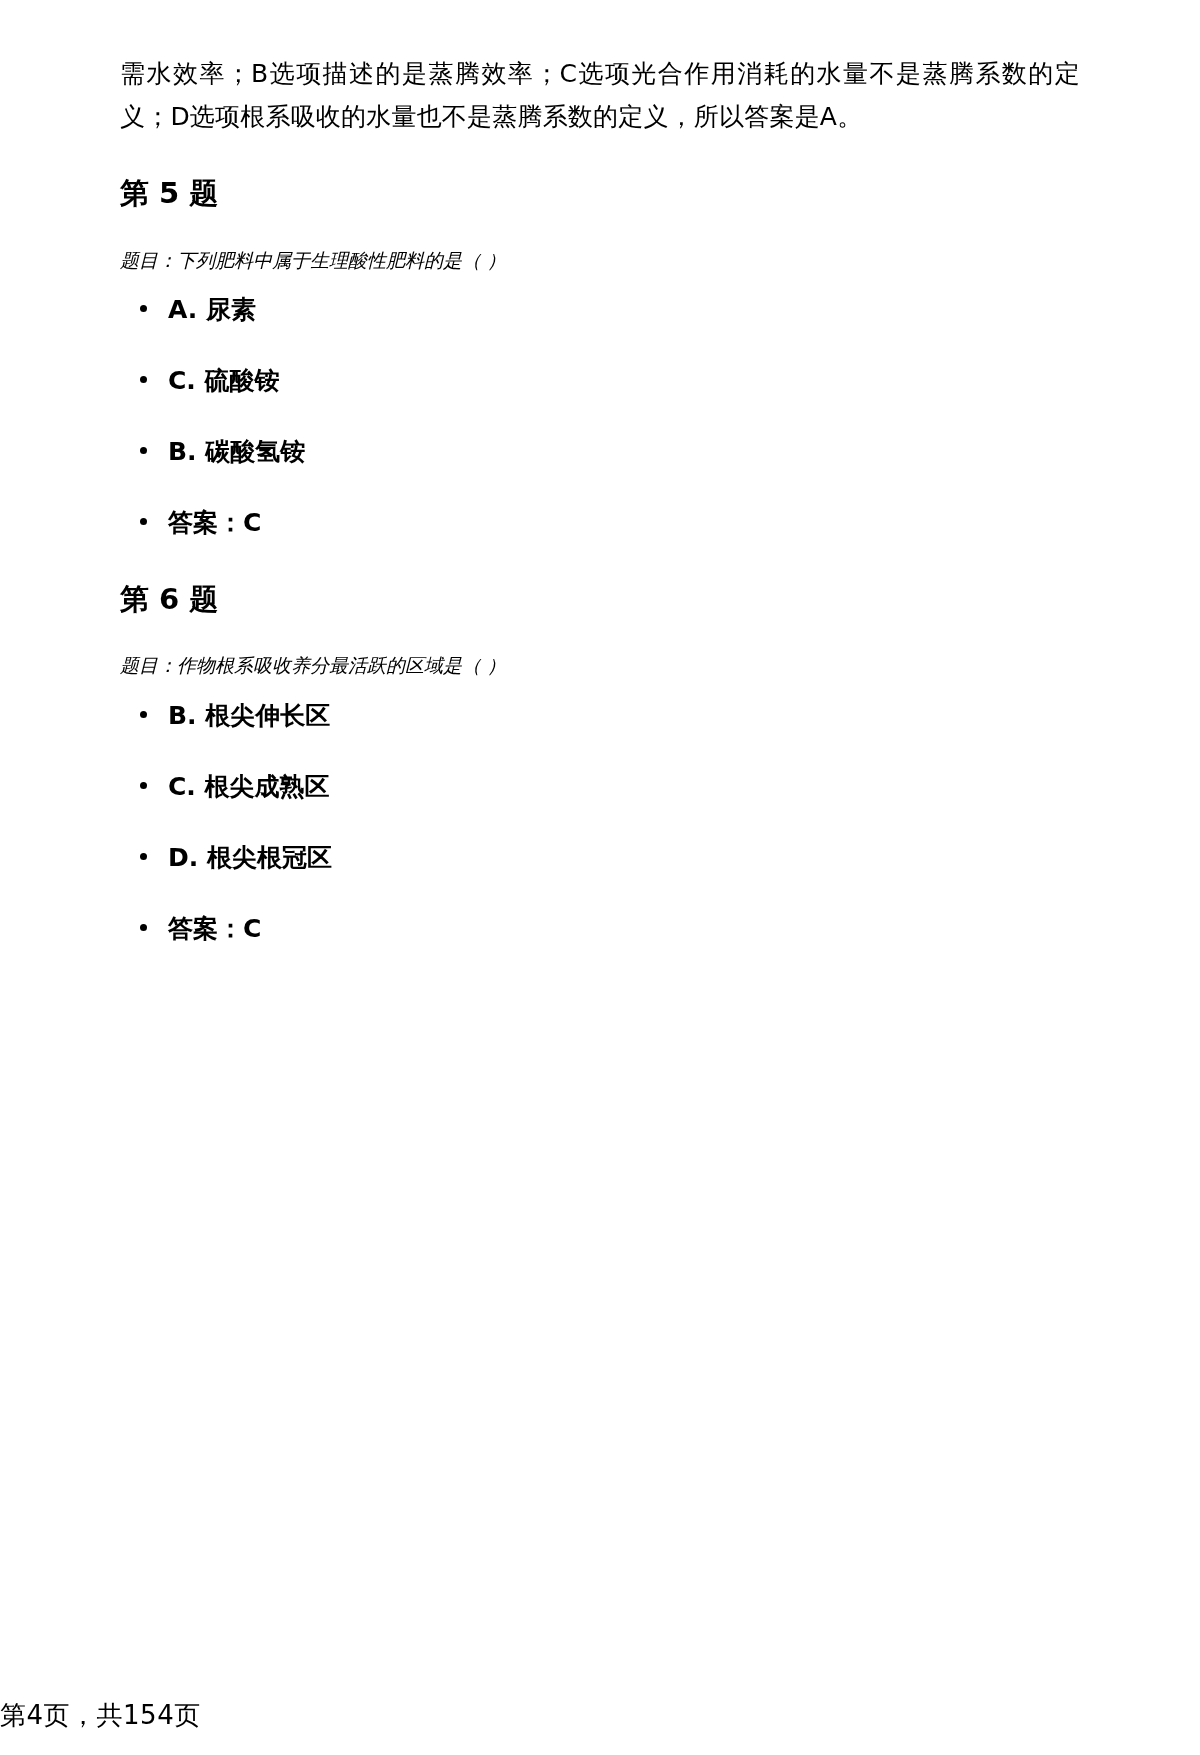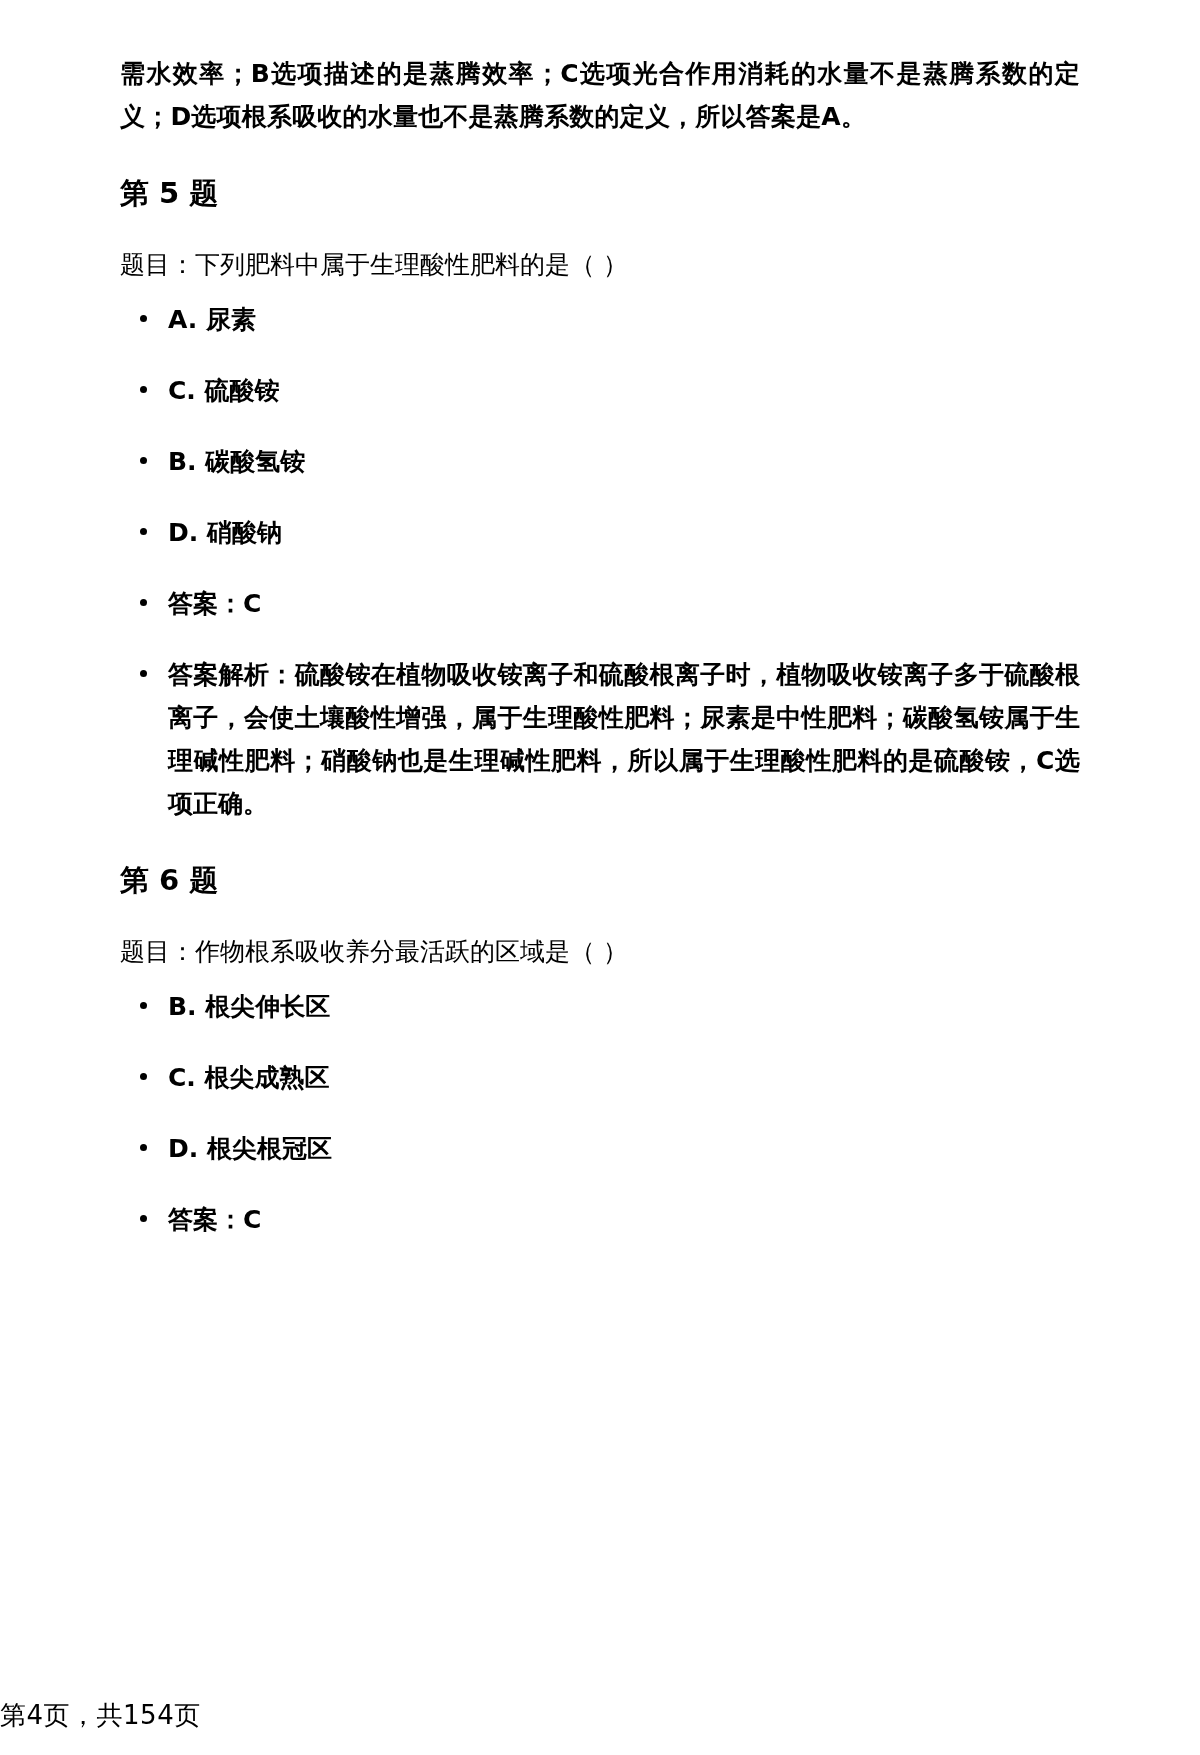--- a/index.html
+++ b/index.html
@@ -21,35 +21,35 @@
     height: 1755px;
     padding: 52px 120px 0 120px;
     position: relative;
   }
   .para {
     font-size: 25px;
     line-height: 1.72;
     margin: 0 0 10px 0;
     text-align: justify;
     letter-spacing: 0.2px;
-    font-weight: bold;
   }
   .para.continued {
     margin-bottom: 26px;
   }
   .qheading {
     font-size: 29px;
     font-weight: bold;
     margin: 34px 0 28px 0;
     line-height: 1.5;
   }
   .qtitle {
-    font-size: 25px;
+    font-size: 19px;
     line-height: 1.7;
     margin: 0 0 12px 0;
+    font-style: italic;
   }
   ul.opts {
     list-style: none;
     margin: 0;
     padding: 0;
   }
   ul.opts li {
     position: relative;
     font-size: 25px;
     line-height: 1.72;
@@ -88,23 +88,21 @@
 
   <p class="para continued">需水效率；B选项描述的是蒸腾效率；C选项光合作用消耗的水量不是蒸腾系数的定义；D选项根系吸收的水量也不是蒸腾系数的定义，所以答案是A。</p>
 
   <div>
     <div class="qheading">第 5 题</div>
     <p class="qtitle">题目：下列肥料中属于生理酸性肥料的是（ ）</p>
     <ul class="opts">
       <li>A. 尿素</li>
       <li>C. 硫酸铵</li>
       <li>B. 碳酸氢铵</li>
-      <li>D. 硝酸钠</li>
       <li>答案：C</li>
-      <li class="explain">答案解析：硫酸铵在植物吸收铵离子和硫酸根离子时，植物吸收铵离子多于硫酸根离子，会使土壤酸性增强，属于生理酸性肥料；尿素是中性肥料；碳酸氢铵属于生理碱性肥料；硝酸钠也是生理碱性肥料，所以属于生理酸性肥料的是硫酸铵，C选项正确。</li>
     </ul>
   </div>
 
   <div>
     <div class="qheading">第 6 题</div>
     <p class="qtitle">题目：作物根系吸收养分最活跃的区域是（ ）</p>
     <ul class="opts">
       <li>B. 根尖伸长区</li>
       <li>C. 根尖成熟区</li>
       <li>D. 根尖根冠区</li>

